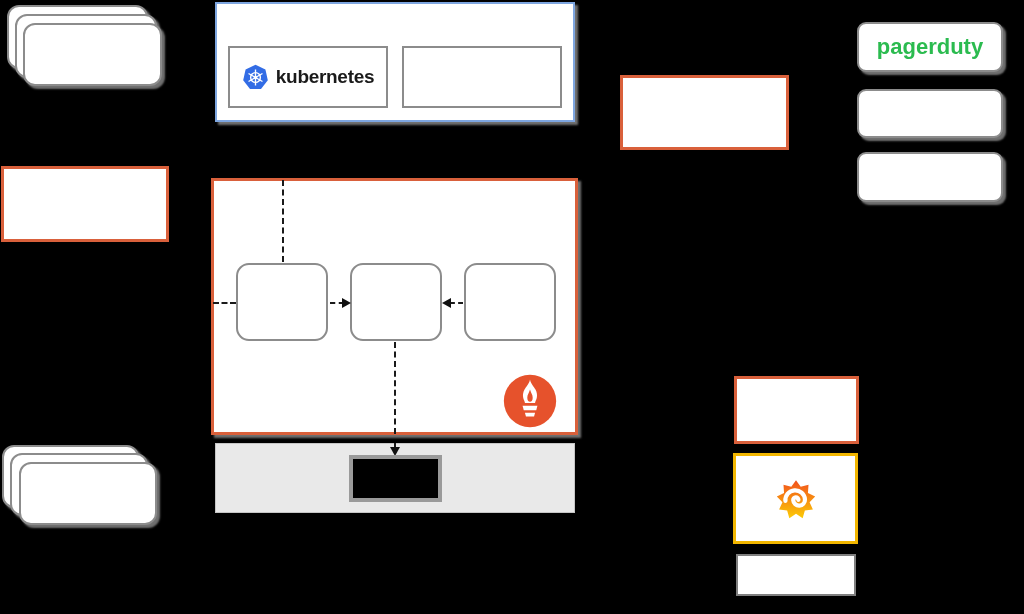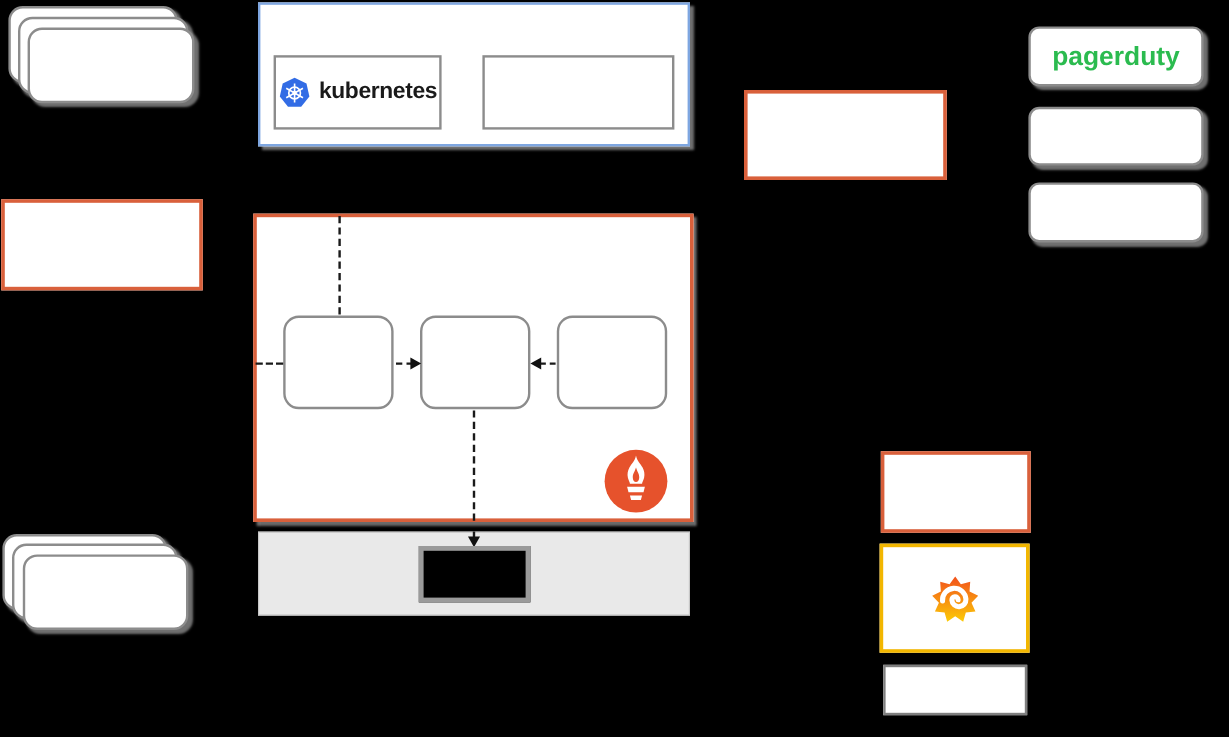--- a/index.html
+++ b/index.html
@@ -10,21 +10,21 @@
   .box{position:absolute;box-sizing:border-box;background:#fff;}
   .gray-border{border:2px solid #8C8C8C;}
   .orange-border{border:3px solid #D9603B;}
   .shadow{box-shadow:3px 3px 2px rgba(150,150,150,0.75);}
 
   
   .stack-card{position:absolute;box-sizing:border-box;background:#fff;border:2px solid #8C8C8C;border-radius:12px;box-shadow:3px 3px 2px rgba(150,150,150,0.75);}
 
   
   #k8s-container{left:215px;top:2px;width:360px;height:120px;border:2px solid #7EA6E0;}
-  #k8s-box{left:228px;top:46px;width:140px;height:62px;display:flex;align-items:center;justify-content:center;gap:7px;}
+  #k8s-box{left:228px;top:46px;width:160px;height:62px;display:flex;align-items:center;justify-content:center;gap:7px;}
   #k8s-empty-box{left:402px;top:46px;width:160px;height:62px;}
   .k8s-label{font-size:19px;font-weight:bold;color:#1A1A1A;letter-spacing:-0.3px;}
 
   
   #prom-box{left:211px;top:178px;width:367px;height:257px;}
   .inner-round{position:absolute;box-sizing:border-box;background:#fff;border:2px solid #8C8C8C;border-radius:13px;width:92px;height:78px;top:263px;}
 
   
   .dash-v{position:absolute;width:0;border-left:2px dashed #1a1a1a;}
   .dash-h{position:absolute;height:0;border-top:2px dashed #1a1a1a;}

